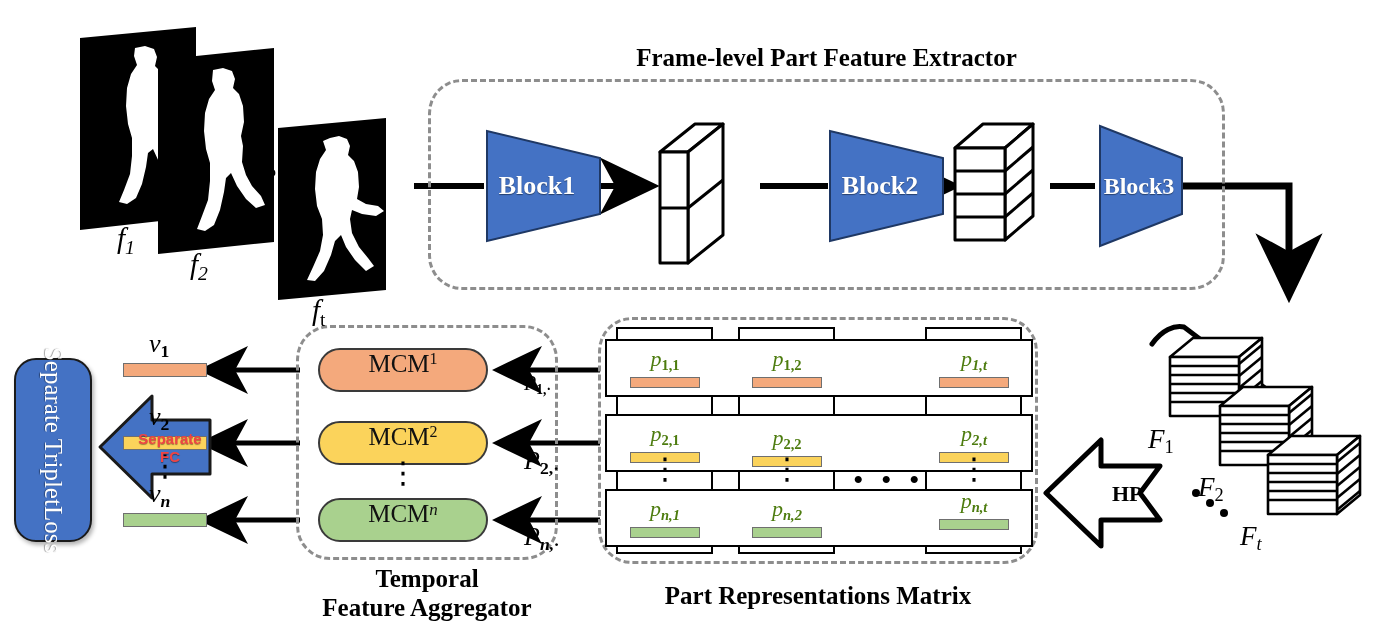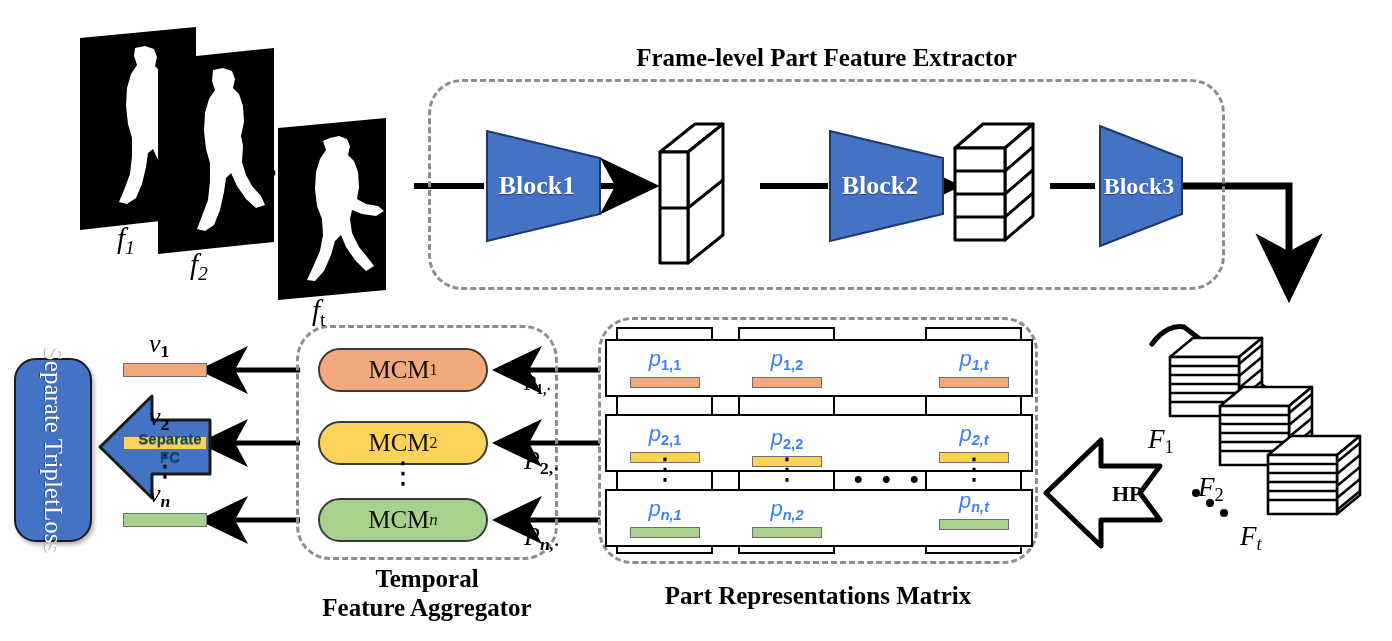--- a/index.html
+++ b/index.html
@@ -18,60 +18,60 @@
            background:transparent;box-sizing:border-box;}
 
   
   .block{position:absolute;display:flex;align-items:center;justify-content:center;}
   .block span{position:relative;z-index:2;color:#fff;font-family:"Liberation Serif",serif;
               font-weight:bold;font-size:26px;text-shadow:0 1px 1px rgba(0,0,0,.45);
               white-space:nowrap;}
 
   
   .mcm{position:absolute;border:2px solid #3a3a3a;border-radius:22px;
-       display:flex;align-items:center;justify-content:center;
+       display:flex;align-items:flex-start;justify-content:center;
        font-family:"Liberation Serif",serif;font-size:25px;color:#111;
        box-sizing:border-box;}
   .mcm sub{font-size:16px;vertical-align:-2px;}
   .mcm i{font-style:italic;font-size:17px;vertical-align:-2px;}
 
   
   .bar{position:absolute;border:1.4px solid #6f6f6f;box-sizing:border-box;}
 
   
   .mlab{position:absolute;font-family:"Liberation Serif",serif;color:#000;
         white-space:nowrap;}
   .mlab .it{font-style:italic;}
   .mlab .sb{font-size:.68em;vertical-align:-.28em;}
   .mlab .sbb{font-size:.68em;vertical-align:-.28em;font-weight:bold;font-style:normal;}
   .mlab .sbi{font-size:.68em;vertical-align:-.28em;font-style:italic;font-weight:bold;}
 
   
   .cellbox{position:absolute;border:2px solid #000;box-sizing:border-box;background:#fff;}
   .cell{position:absolute;display:flex;flex-direction:column;align-items:center;
         justify-content:center;}
-  .cell .ptxt{font-family:Liberation Sans, sans-serif;font-size:22px;color:#3b82f6;line-height:1;}
+  .cell .ptxt{font-family:Liberation Serif, serif;font-size:22px;color:#4d7c0f;line-height:1;}
   .cell .ptxt .it{font-style:italic;}
   .cell .ptxt .sb{font-size:.66em;vertical-align:-.3em;font-weight:bold;font-style:normal;}
   .cell .ptxt .sbi{font-size:.66em;vertical-align:-.3em;font-weight:bold;font-style:italic;}
 
   .vdots{position:absolute;font-size:26px;line-height:6px;color:#000;text-align:center;
          font-family:"Liberation Serif",serif;}
   .hdots{position:absolute;color:#000;font-size:30px;letter-spacing:5px;
          font-family:"Liberation Serif",serif;}
 
   
   .tripbox{position:absolute;background:#4472C4;border:2.5px solid #1a1a1a;
            border-radius:22px;box-shadow:2px 3px 4px rgba(0,0,0,.3);}
   .tripbox .vtext{position:absolute;left:50%;top:50%;
            transform:translate(-50%,-50%) rotate(90deg);
            white-space:nowrap;color:#fff;font-family:"Liberation Serif",serif;
            font-size:25px;text-align:center;text-shadow:0 1px 1px rgba(0,0,0,.4);}
 
-  .fcarrow-label{position:absolute;color:#0c4a6e;font-family:"Liberation Sans",sans-serif;
+  .fcarrow-label{position:absolute;color:#ef4444;font-family:"Liberation Sans",sans-serif;
            font-weight:bold;font-size:15px;text-align:center;line-height:18px;
            text-shadow:0 1px 1px rgba(0,0,0,.4);}
   .hp-label{position:absolute;font-family:"Liberation Serif",serif;font-weight:bold;
            font-size:22px;color:#000;}
 </style>
 </head>
 <body>
 
 <div class="stage">
 

